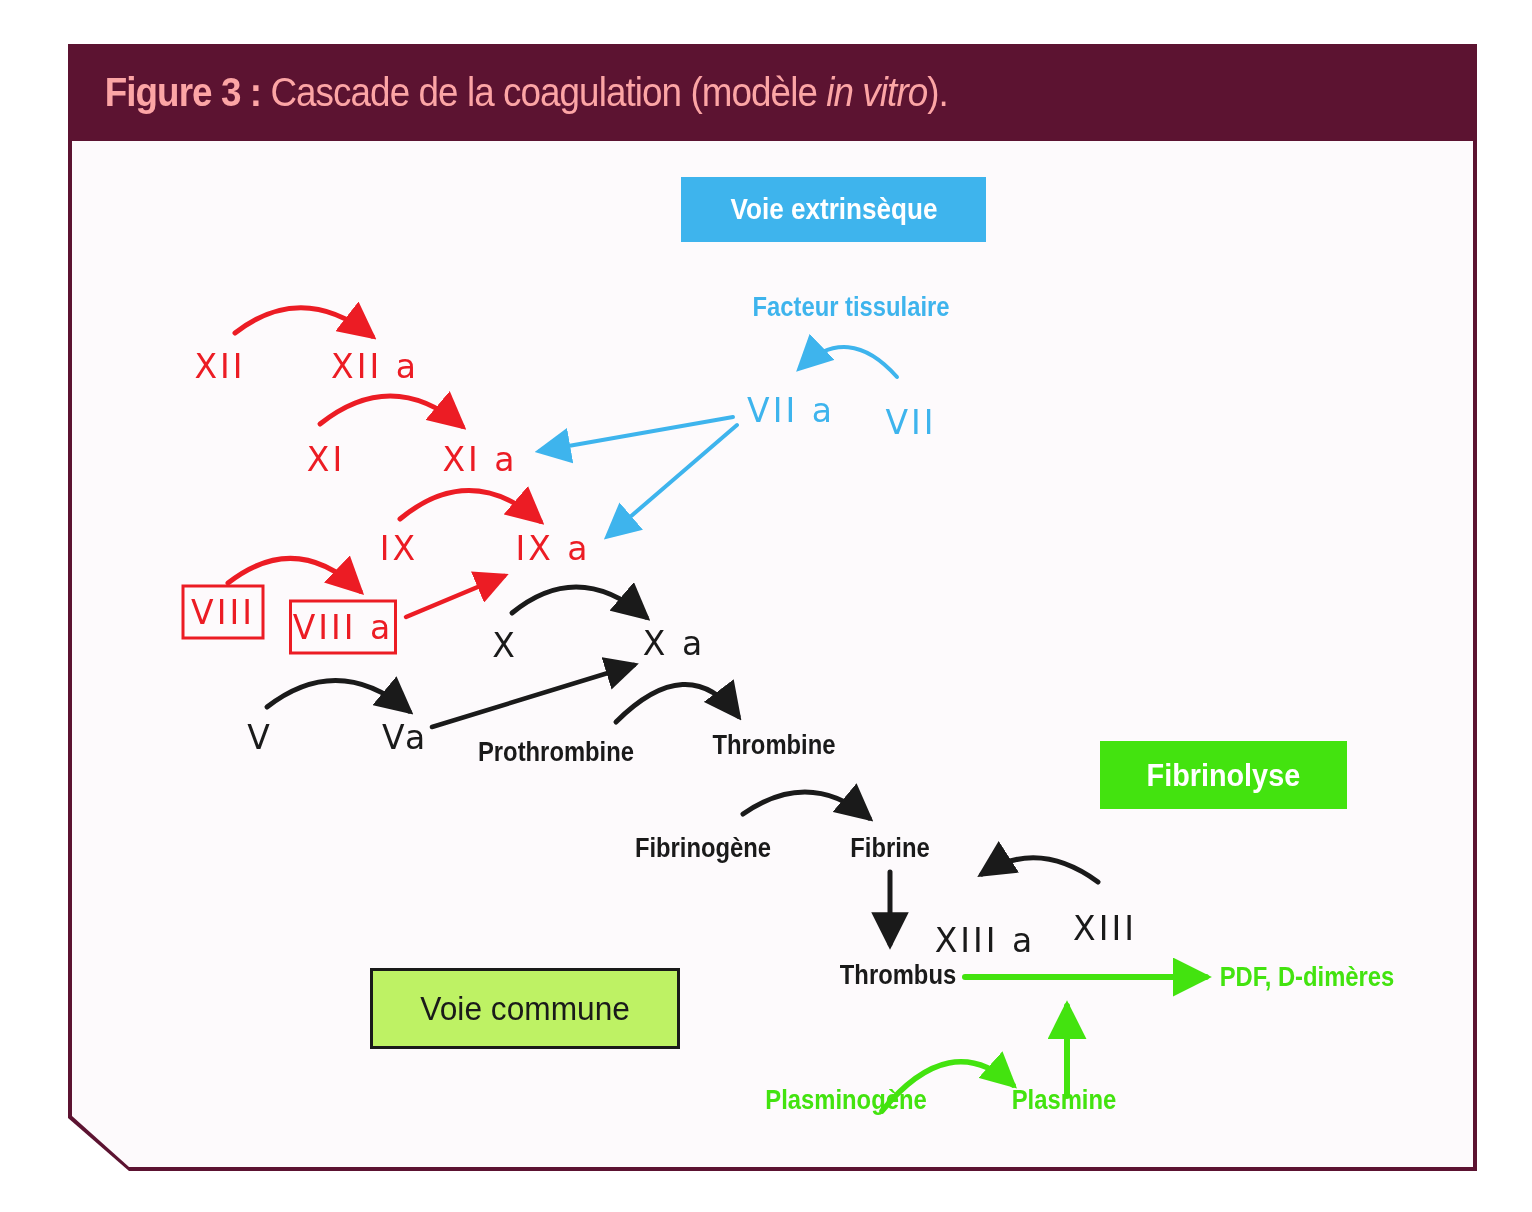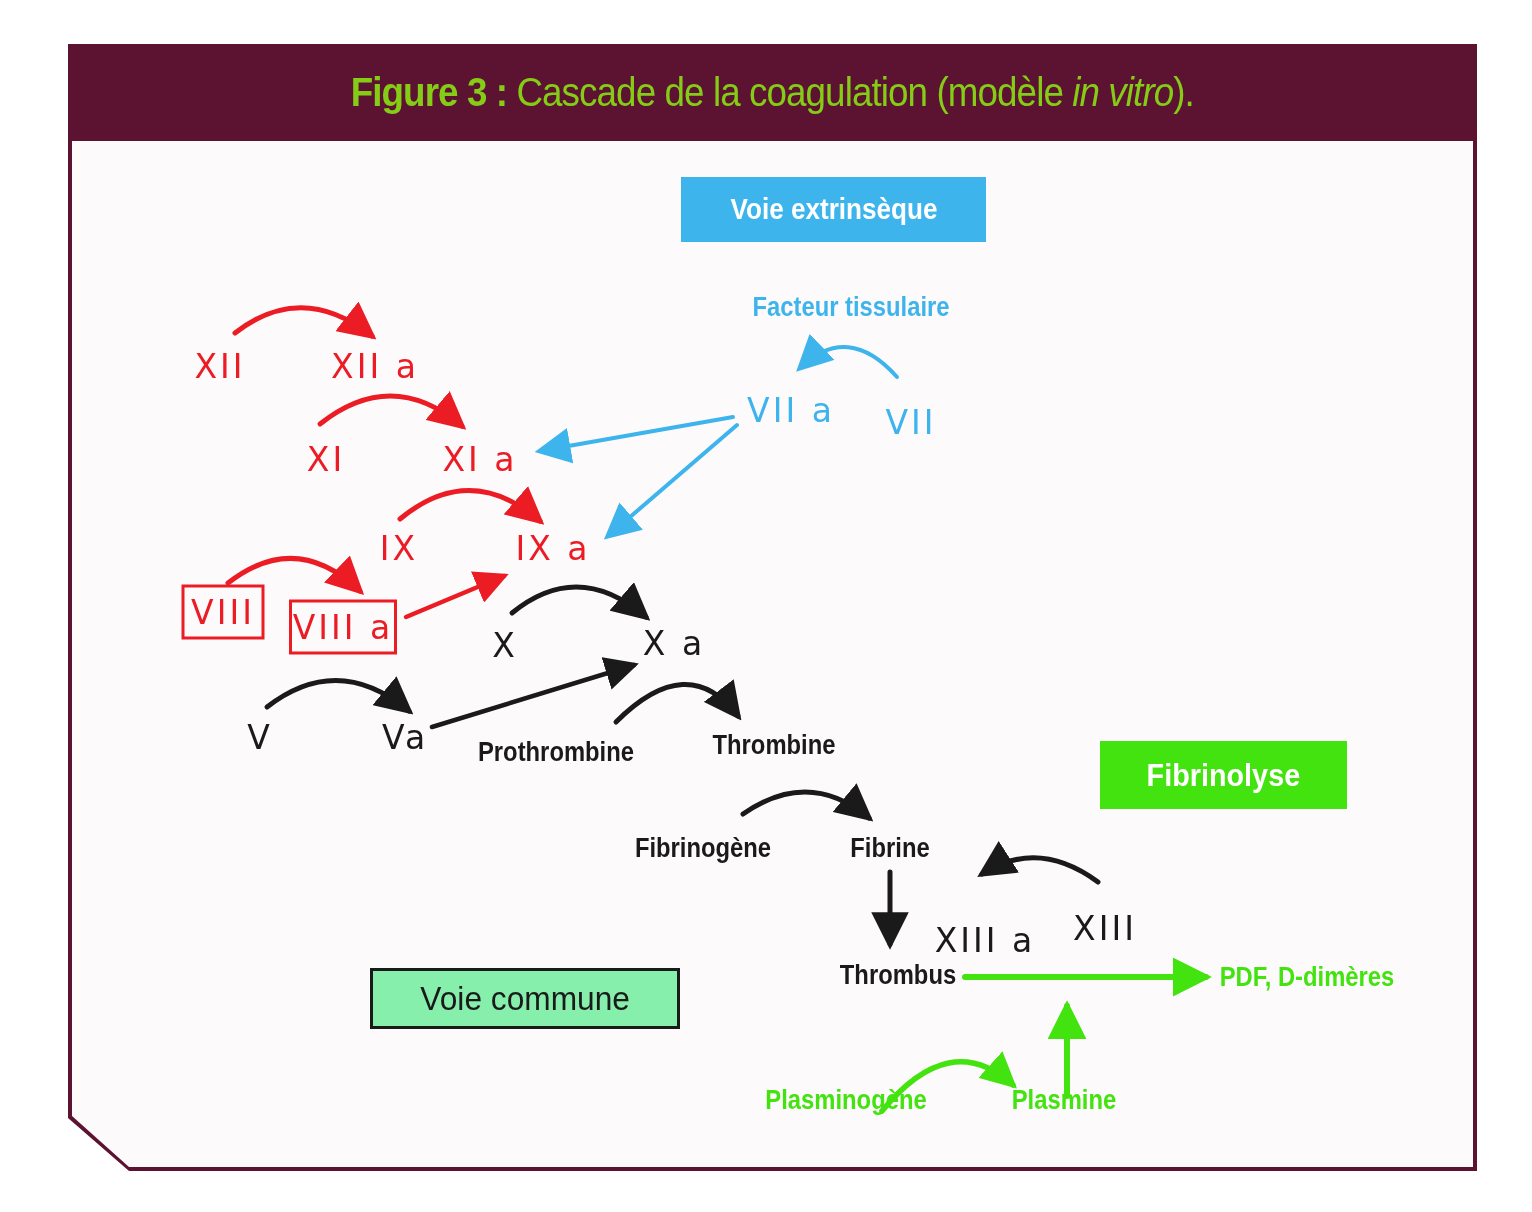--- a/index.html
+++ b/index.html
@@ -12,37 +12,37 @@
 
   
   .card-outer{position:absolute;left:68px;top:44px;width:1409px;height:1127px;
     background:var(--maroon);
     clip-path:polygon(0 0,100% 0,100% 100%,61px 100%,0 1074px);}
   .card-inner{position:absolute;left:4px;top:97px;right:4px;bottom:4px;
     background:var(--card_bg);
     clip-path:polygon(0 0,100% 0,100% 100%,57px 100%,0 calc(100% - 51px));}
 
   .title-bar{position:absolute;left:0;top:0;width:100%;height:97px;
-    display:flex;align-items:center;justify-content:center;color:#84cc16;}
+    display:flex;align-items:center;color:#fca5a5;}
   .title-inner{font-size:40px;letter-spacing:-1px;transform:scaleX(.92);white-space:nowrap}
   .title-inner .b{font-weight:bold}
   .title-inner .i{font-style:italic}
 
   .lbl{position:absolute;transform:translate(-50%,-50%);white-space:nowrap;line-height:1}
   .factor{font-family:"DejaVu Sans",sans-serif;font-weight:400;font-size:33px;letter-spacing:3px}
   .cond{font-weight:bold;font-size:28px;transform:translate(-50%,-50%) scaleX(.85)}
   .red{color:var(--red)} .blue{color:var(--blue)} .green{color:var(--green)} .blk{color:var(--black)}
 
   .pbox{position:absolute;display:flex;align-items:center;justify-content:center;color:#fff}
   .pbox span{font-weight:bold;font-size:29px;transform:scaleX(.9);white-space:nowrap}
   .box-intrinsic{left:113px;top:177px;width:180px;height:66px;background:var(--red)}
   .box-extrinsic{left:681px;top:177px;width:305px;height:65px;background:var(--blue)}
   .box-fibrinolysis{left:1100px;top:741px;width:247px;height:68px;background:var(--green)}
   .box-fibrinolysis span{font-size:32px}
-  .box-common{left:370px;top:968px;width:310px;height:61px;background:#86efac;
+  .box-common{left:370px;top:968px;width:310px;height:81px;background:#bef264;
     border:3.5px solid var(--black);color:var(--black)}
   .box-common span{font-weight:normal;font-size:33px;transform:scaleX(.96)}
 
   .fbox{position:absolute;transform:translate(-50%,-50%);border:3px solid var(--red);
     display:flex;align-items:center;justify-content:center;background:transparent}
 
   svg.wires{position:absolute;left:0;top:0;pointer-events:none}
   .s-red{stroke:var(--red);fill:none;stroke-linecap:round}
   .s-blue{stroke:var(--blue);fill:none;stroke-linecap:round}
   .s-blk{stroke:var(--black);fill:none;stroke-linecap:round}

